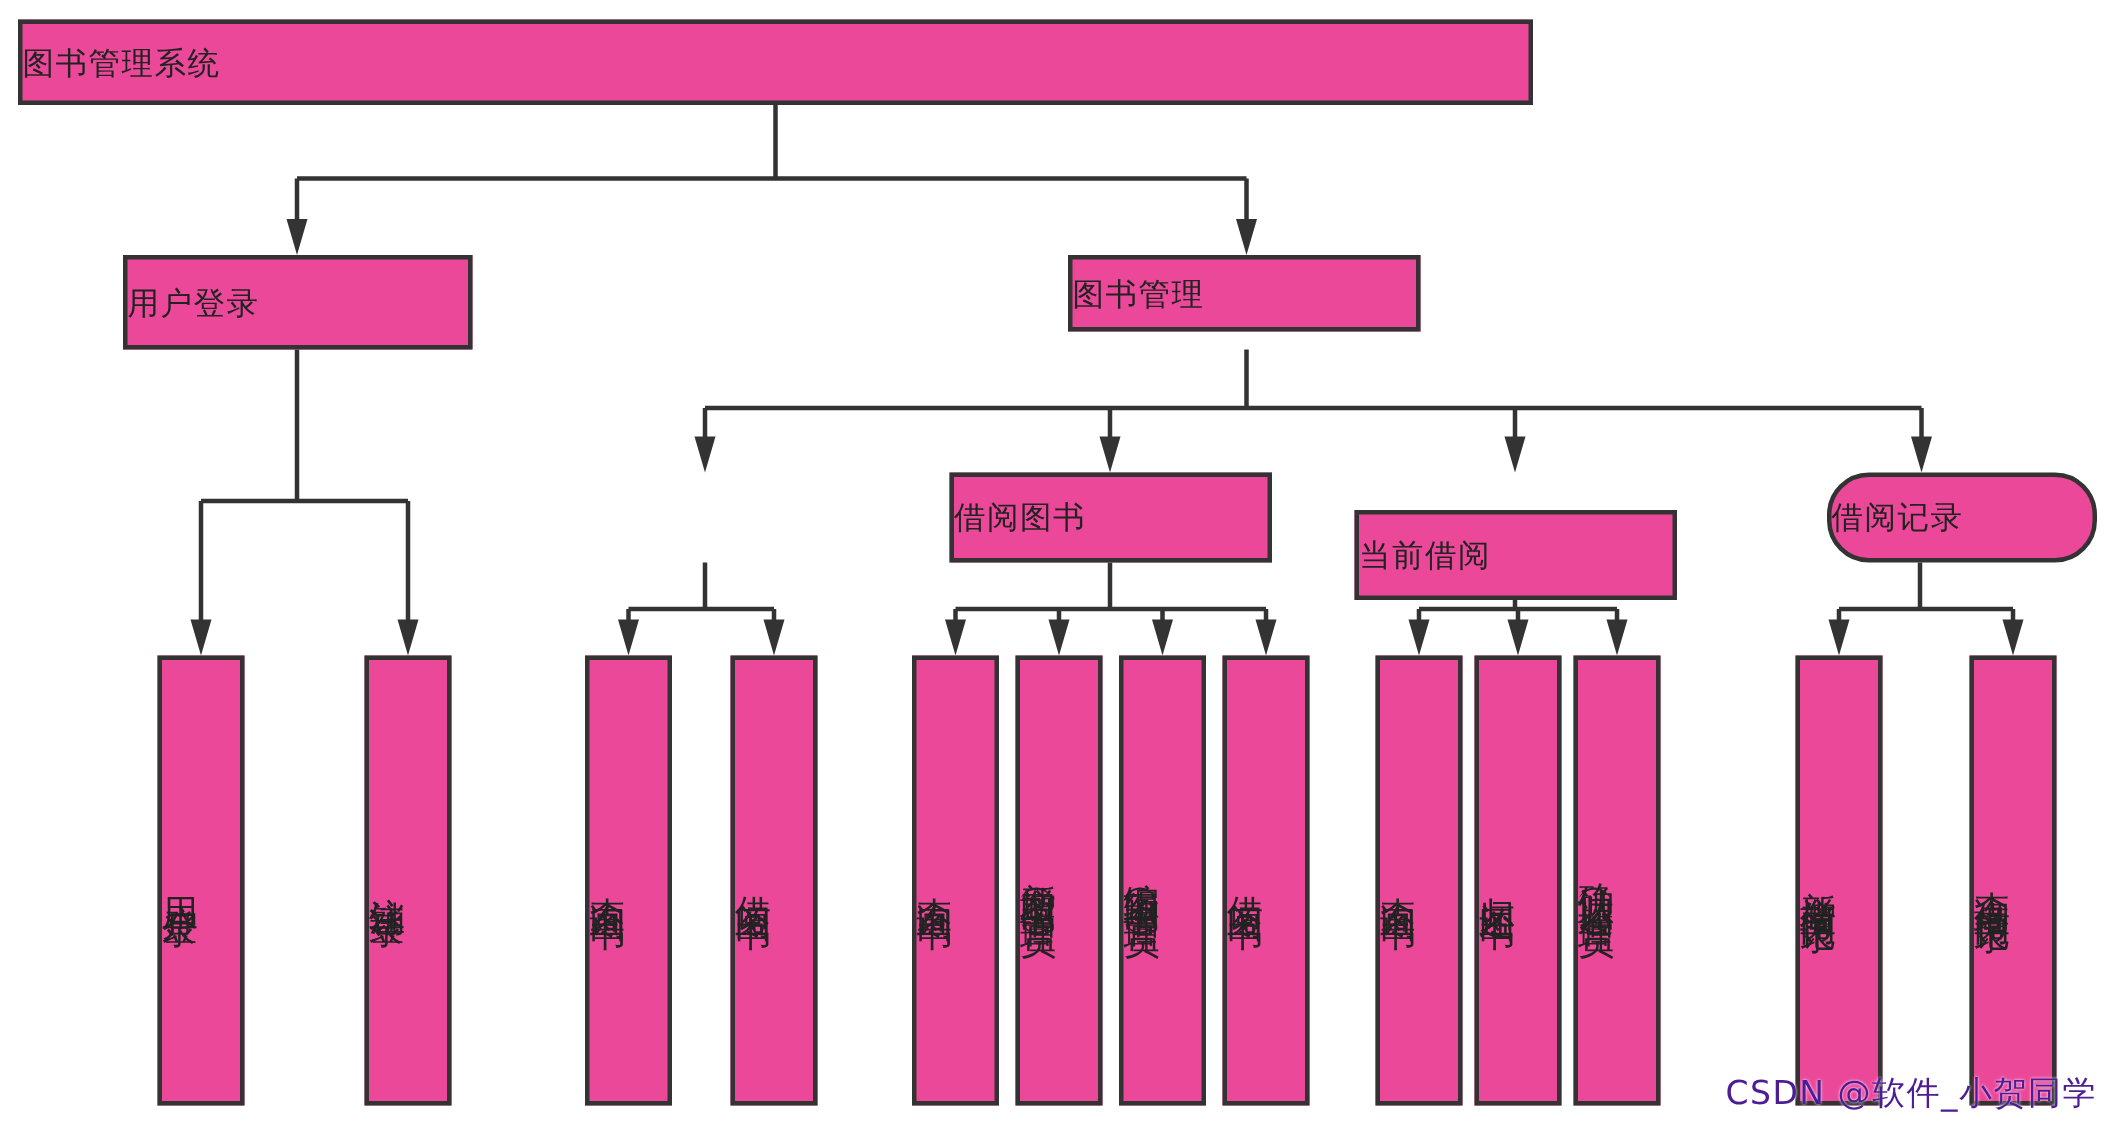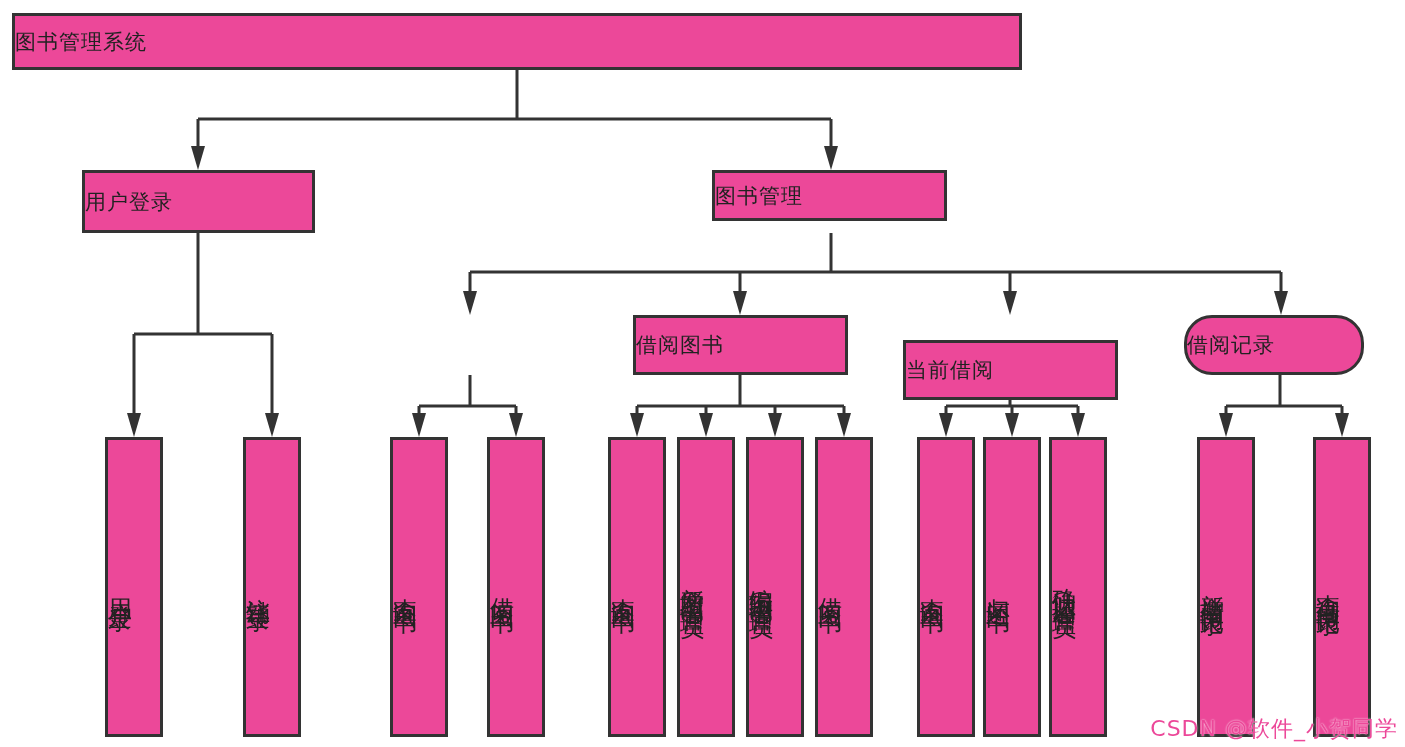--- a/index.html
+++ b/index.html
@@ -46,21 +46,21 @@
     line-height: 1;
     max-height: 288px;
   }
   .watermark {
     position: absolute;
     top: 714px;
     right: 7px;
     z-index: 3;
     font-size: 22px;
     letter-spacing: 1px;
-    color: #ec4899;
+    color: #4c1d95;
     text-shadow: 0 0 2px #ffffff;
     white-space: nowrap;
   }
 </style>
 </head>
 <body>
 
 <div class="canvas">
 
   <svg class="connectors" viewBox="0 0 1405 747" xmlns="http://www.w3.org/2000/svg">
@@ -113,21 +113,21 @@
   <div class="node hnode" style="left:712px; top:170px; width:235px; height:51px;">
     <span>图书管理</span>
   </div>
 
   <div class="node hnode" style="left:633px; top:315px; width:215px; height:60px;">
     <span>借阅图书</span>
   </div>
   <div class="node hnode" style="left:903px; top:315px; width:215px; height:60px;margin-top:25px;">
     <span>当前借阅</span>
   </div>
-  <div class="node hnode" style="left:1184px; top:315px; width:180px; height:60px;border-radius:28px;">
+  <div class="node hnode" style="left:1218px; top:315px; width:180px; height:60px;border-radius:28px;">
     <span>借阅记录</span>
   </div>
 
   <div class="node vnode" style="left:105px;">
     <span class="vtext">用户登录</span>
   </div>
   <div class="node vnode" style="left:243px;">
     <span class="vtext">注销登录</span>
   </div>
 

